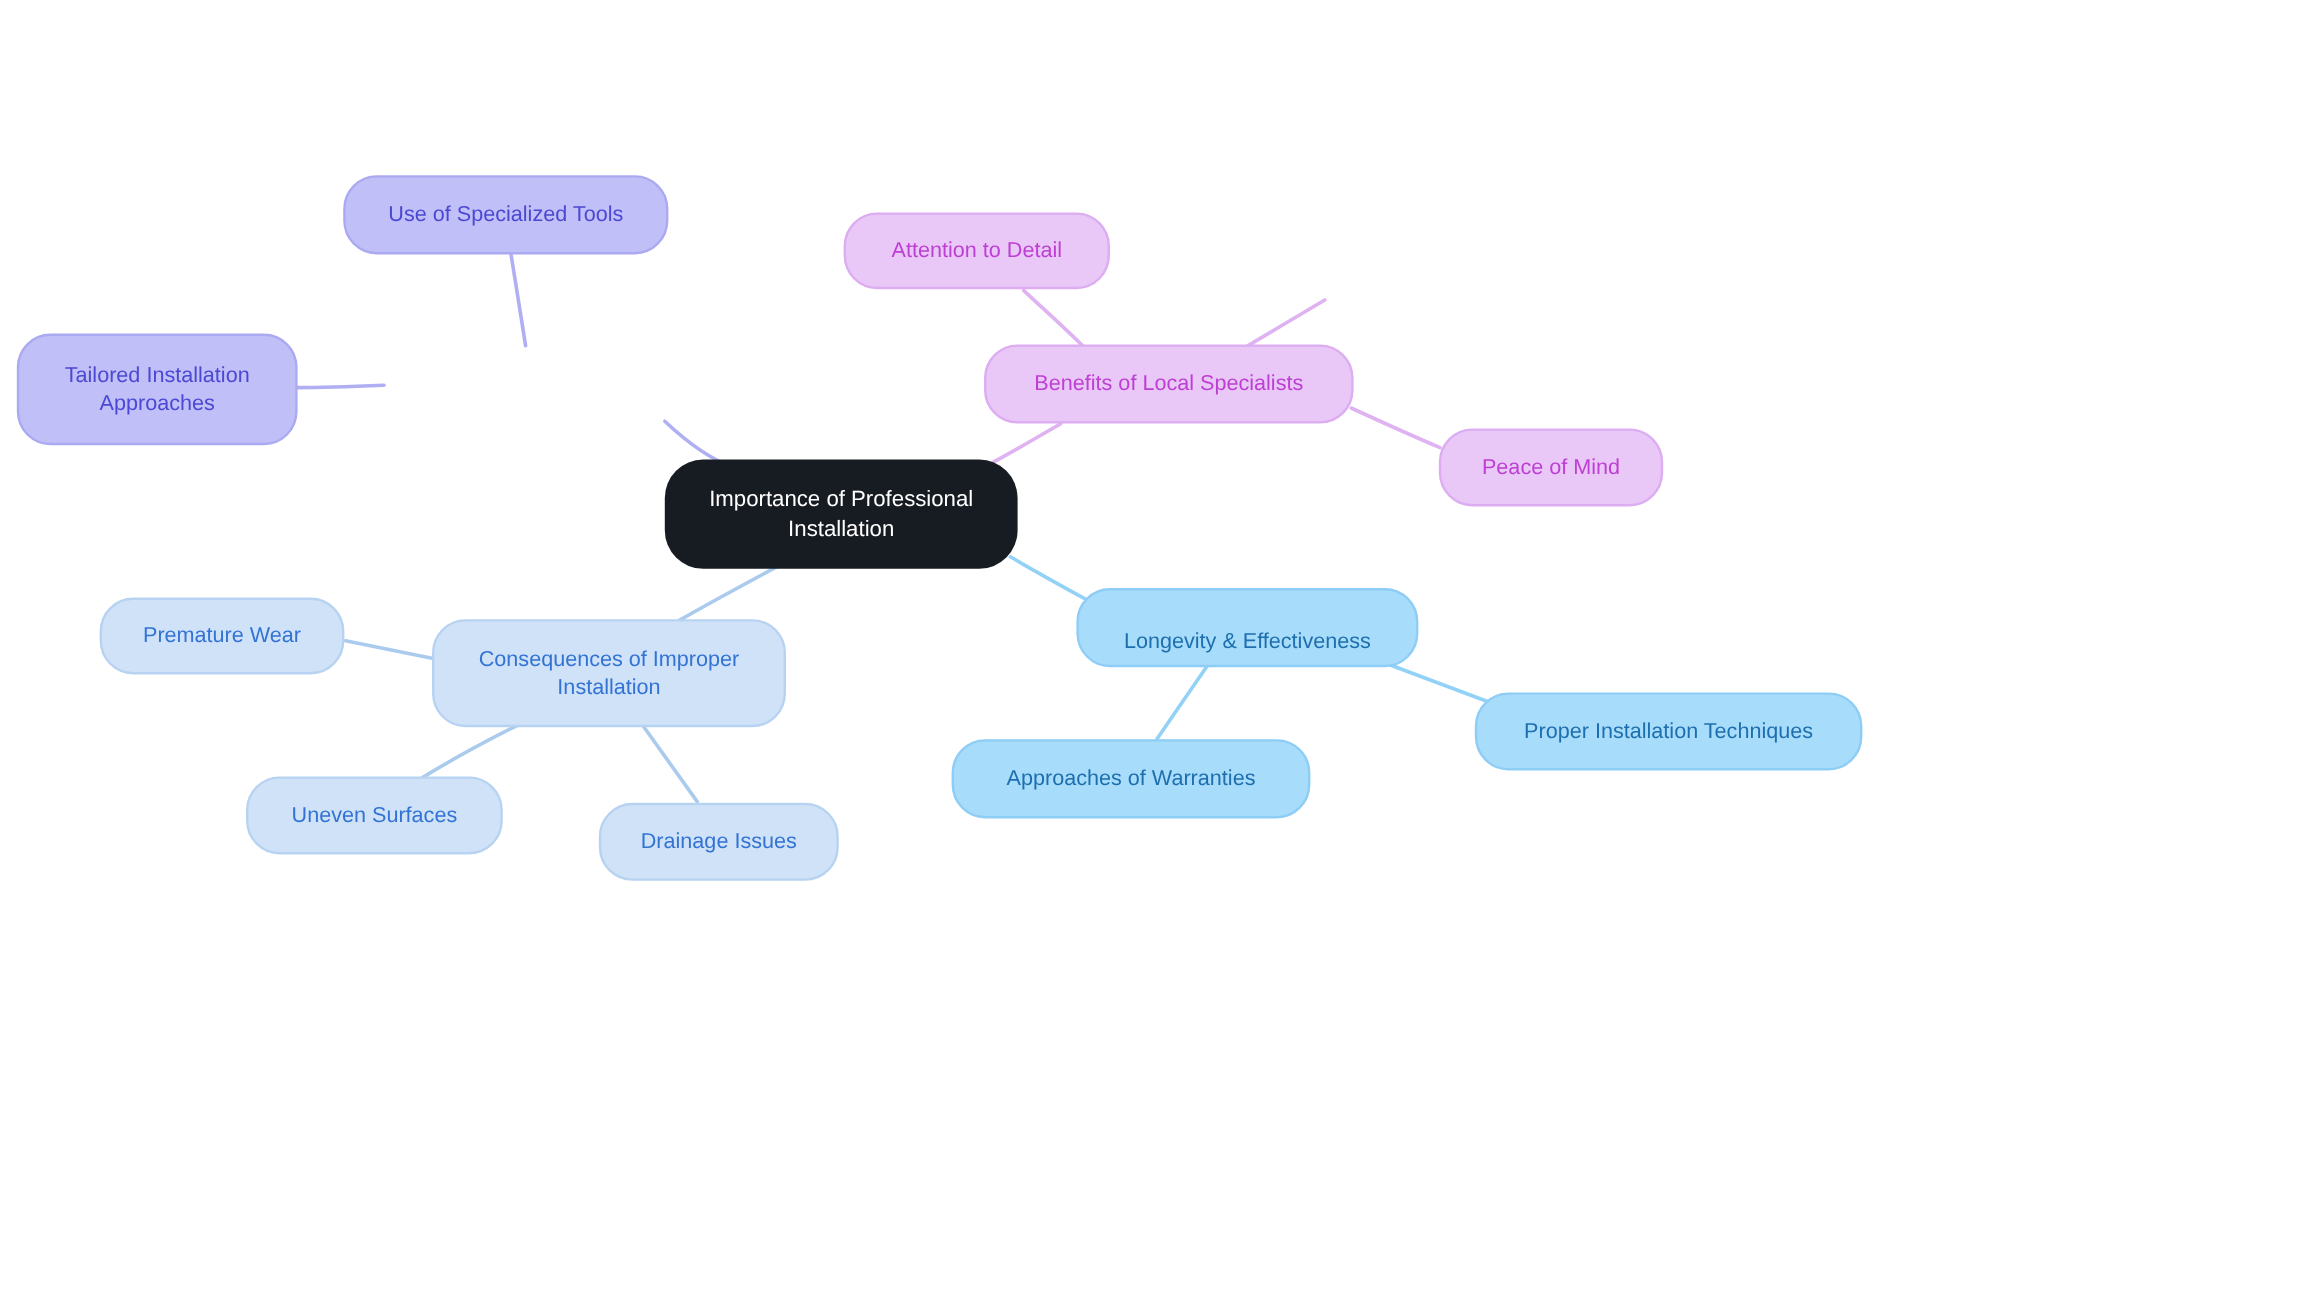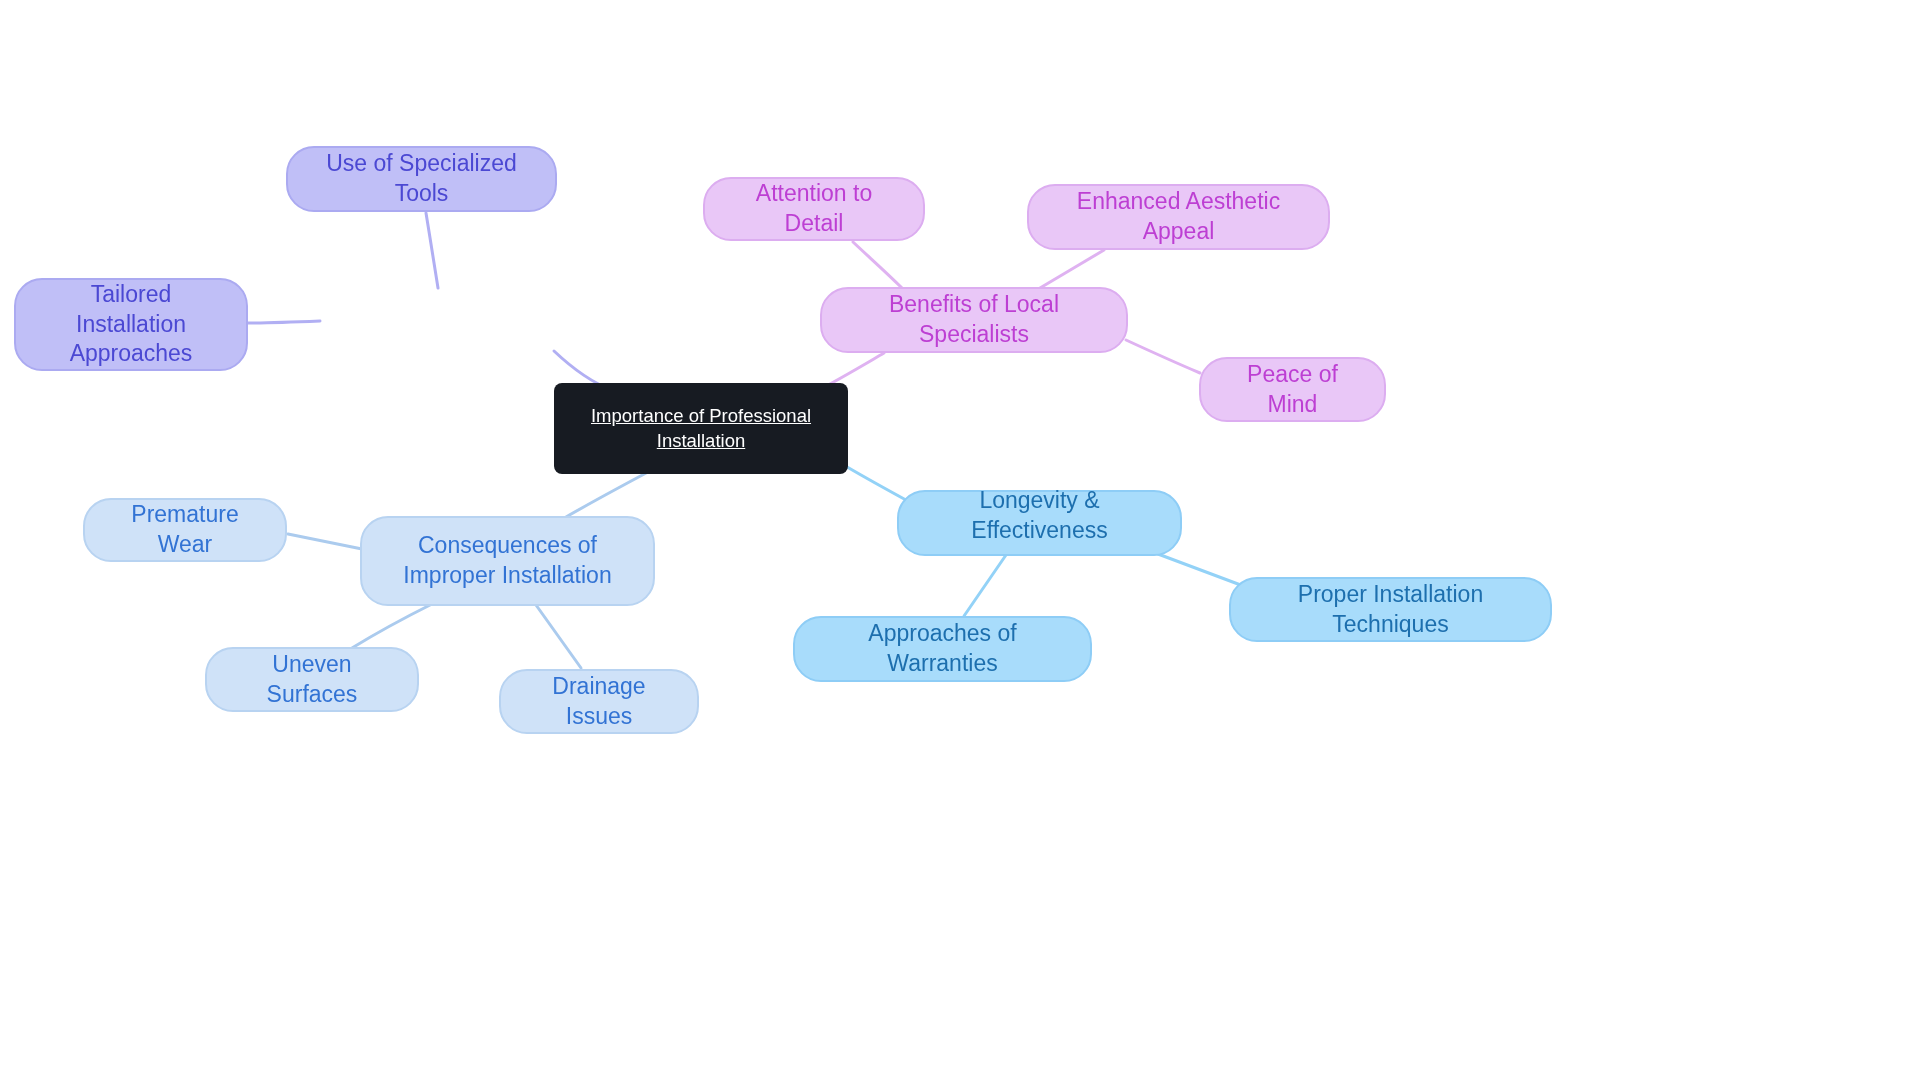--- a/index.html
+++ b/index.html
@@ -36,32 +36,31 @@
 
   .node {
     position: absolute;
     display: flex;
     align-items: center;
     justify-content: center;
     text-align: center;
     box-sizing: border-box;
     border-radius: 28px;
     padding: 8px 20px;
-    font-size: 23px;
+    font-size: 18px;
     font-weight: 500;
     line-height: 1.3;
     cursor: pointer;
     user-select: none;
   }
   .node--center {
     background: var(--center-bg);
     color: var(--center-text);
-    border-radius: 8px;
+    border-radius: 32px;
     font-size: 18.5px;
-    text-decoration: underline;
   }
   .node--purple {
     background: var(--purple-fill);
     border: 2px solid var(--purple-border);
     color: var(--purple-text);
   }
   .node--pink {
     background: var(--pink-fill);
     border: 2px solid var(--pink-border);
     color: var(--pink-text);
@@ -114,23 +113,20 @@
   <div class="node node--purple" style="left:14px; top:278px; width:234px; height:93px;">
     <span class="node-label">Tailored Installation Approaches</span>
   </div>
 
   <div class="node node--pink" style="left:820px; top:287px; width:308px; height:66px;">
     <span class="node-label">Benefits of Local Specialists</span>
   </div>
   <div class="node node--pink" style="left:703px; top:177px; width:222px; height:64px;">
     <span class="node-label">Attention to Detail</span>
   </div>
-  <div class="node node--pink" style="left:1027px; top:184px; width:303px; height:66px;">
-    <span class="node-label">Enhanced Aesthetic Appeal</span>
-  </div>
   <div class="node node--pink" style="left:1199px; top:357px; width:187px; height:65px;">
     <span class="node-label">Peace of Mind</span>
   </div>
 
   <div class="node node--blue" style="left:360px; top:516px; width:295px; height:90px;">
     <span class="node-label">Consequences of Improper Installation</span>
   </div>
   <div class="node node--blue" style="left:83px; top:498px; width:204px; height:64px;">
     <span class="node-label">Premature Wear</span>
   </div>

